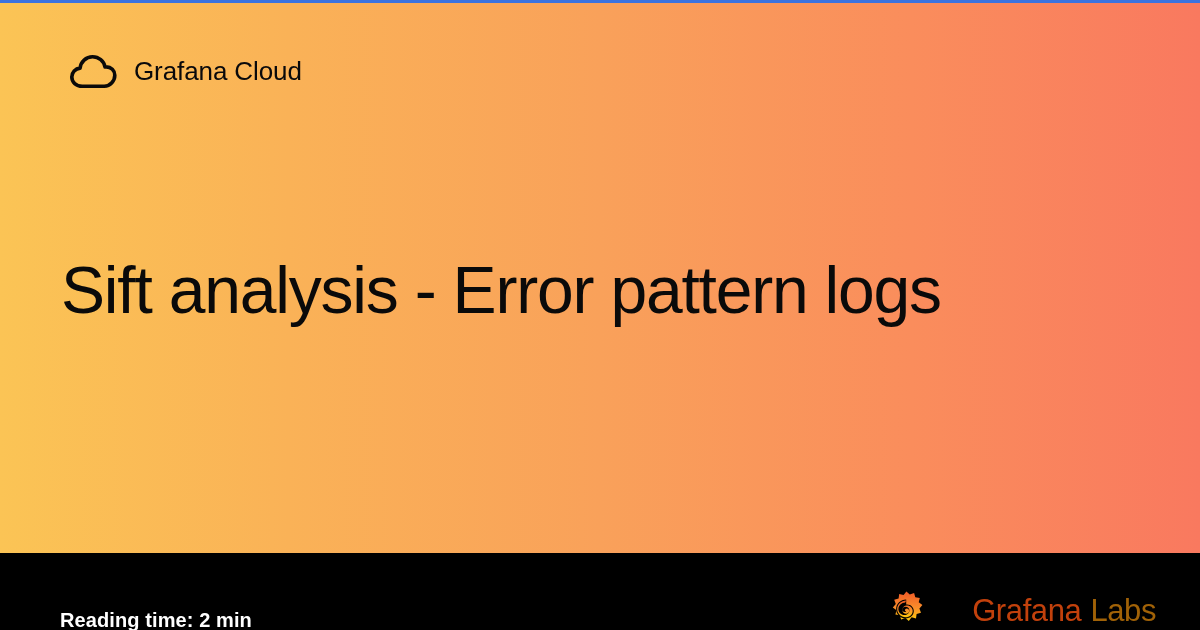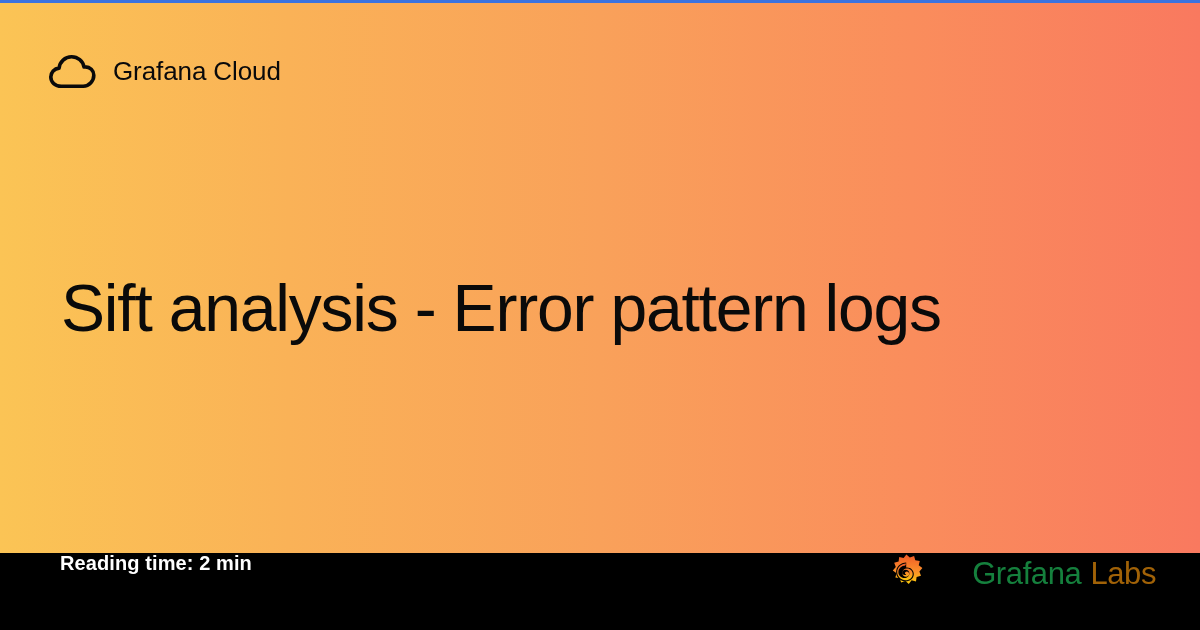--- a/index.html
+++ b/index.html
@@ -21,56 +21,56 @@
     z-index:5;
   }
   
   .hero {
     position:relative;
     width:1200px; height:553px;
     background:linear-gradient(90deg,#fbc455 0%,#fab257 24%,#f9a15a 50%,#fa8d5c 76%,#f9795f 100%);
     overflow:hidden;
   }
   .brand {
-    position:absolute; left:48px; top:52px;
+    position:absolute; left:69px; top:52px;
     display:flex; align-items:center; gap:17px;
   }
   .cloud-icon { display:block; width:48px; height:38px; }
   .brand-label {
     font-size:26px; font-weight:400; color:#09090b;
     letter-spacing:-0.1px; line-height:1;
   }
   .hero-title {
-    position:absolute; left:61px; top:272px;
+    position:absolute; left:61px; top:254px;
     width:1080px;
     font-size:66px; font-weight:400; color:#0a0a0a;
     line-height:1.12; letter-spacing:-1.2px;
   }
   
   .footer {
     position:relative;
     width:1200px; height:77px;
     background:#000000;
-    display:flex; align-items:flex-start;
+    display:flex; align-items:flex-end;
     justify-content:space-between;
     padding:0 44px 0 60px;
   }
   .reading-time {
     font-size:20px; font-weight:700; color:#ffffff;
     letter-spacing:0.1px; line-height:1;
   }
   .labs-logo {
     display:flex; align-items:center; gap:11px;
   }
   .labs-mark { display:block; width:40px; height:40px; }
   .labs-word {
     font-size:31px; font-weight:400; line-height:1;
     letter-spacing:-0.4px; display:flex; gap:9px;
   }
-  .labs-word .w1 { color:#15803d;margin-left:35px; }
+  .labs-word .w1 { color:#c2410c;margin-left:35px; }
   .labs-word .w2 { color:#a16207; }
 </style>
 </head>
 <body>
 
 <div class="card">
 
   <div class="top-accent"></div>
 
   <div class="hero">

